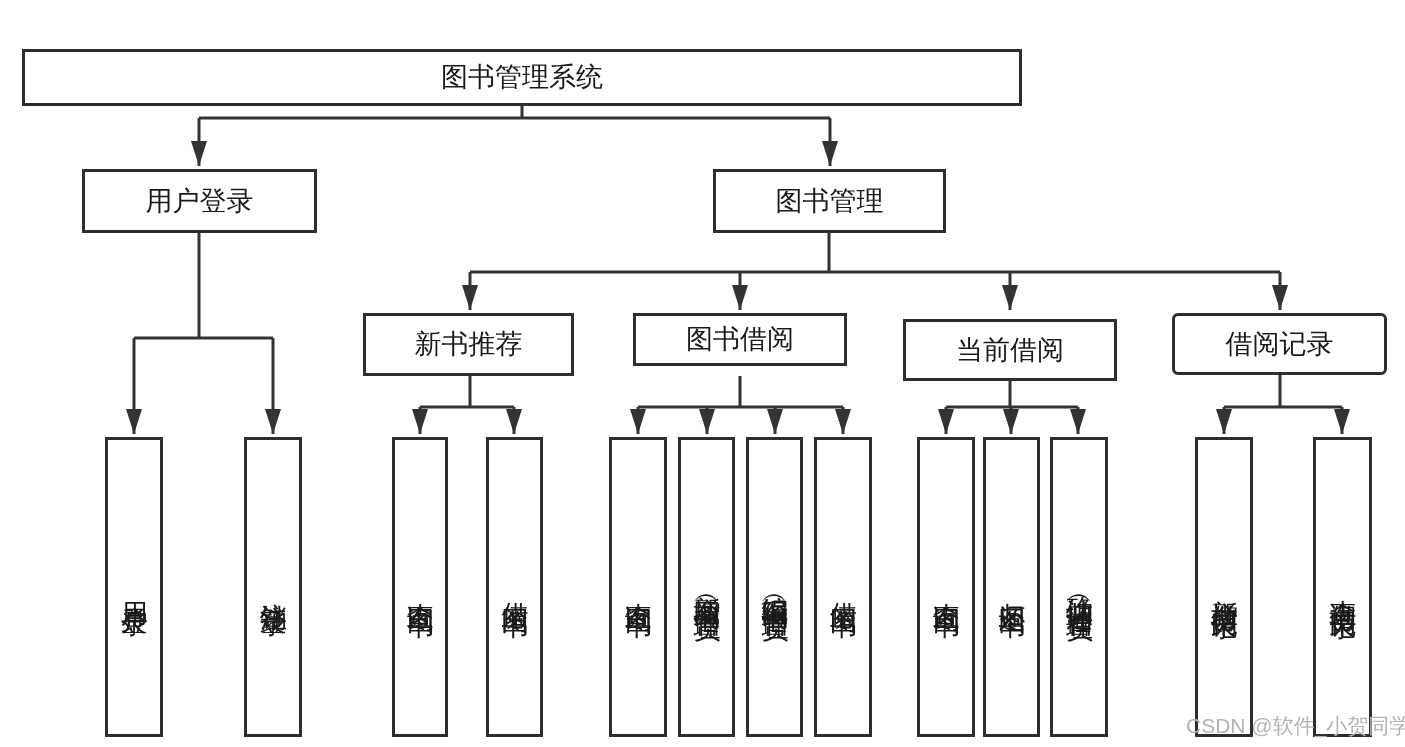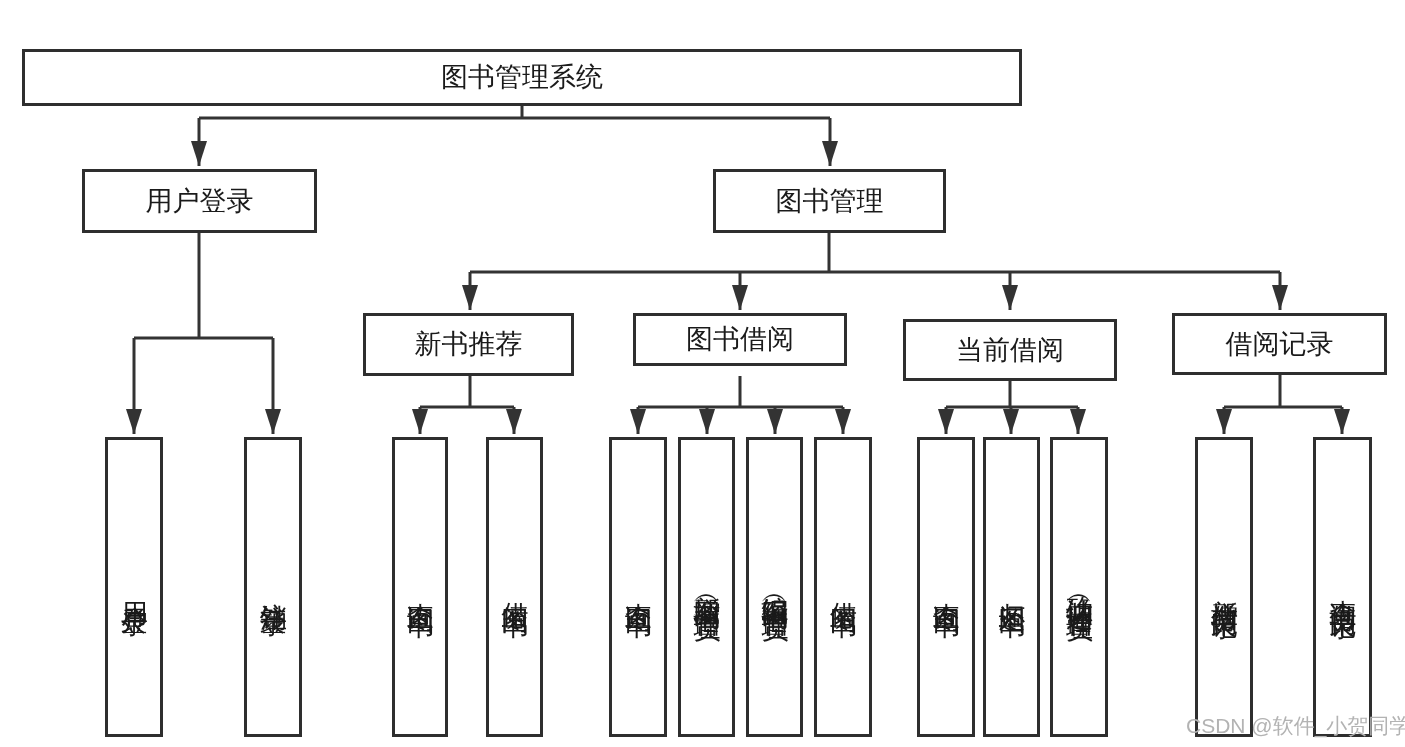--- a/index.html
+++ b/index.html
@@ -23,21 +23,21 @@
     writing-mode:vertical-rl; text-orientation:mixed;
     letter-spacing:3px;
   }
   
   .n-root   { left:22px;   top:13px;  width:1000px; height:57px;margin-top:36px; }
   .n-login  { left:82px;   top:169px; width:235px;  height:64px; }
   .n-mgmt   { left:713px;  top:169px; width:233px;  height:64px; }
   .n-rec    { left:363px;  top:313px; width:211px;  height:63px; }
   .n-borrow { left:633px;  top:313px; width:214px;  height:53px; }
   .n-cur    { left:903px;  top:313px; width:214px;  height:62px;margin-top:6px; }
-  .n-recod  { left:1172px; top:313px; width:215px;  height:62px; }
+  .n-recod  { left:1172px; top:313px; width:215px;  height:62px;border-radius:6px; }
   .leaf { top:437px; height:300px; }
   .l1  { left:105px;  width:58px; }
   .l2  { left:244px;  width:58px; }
   .l3  { left:392px;  width:56px; }
   .l4  { left:486px;  width:57px; }
   .l5  { left:609px;  width:58px; }
   .l6  { left:678px;  width:57px; }
   .l7  { left:746px;  width:57px; }
   .l8  { left:814px;  width:58px; }
   .l9  { left:917px;  width:58px; }

